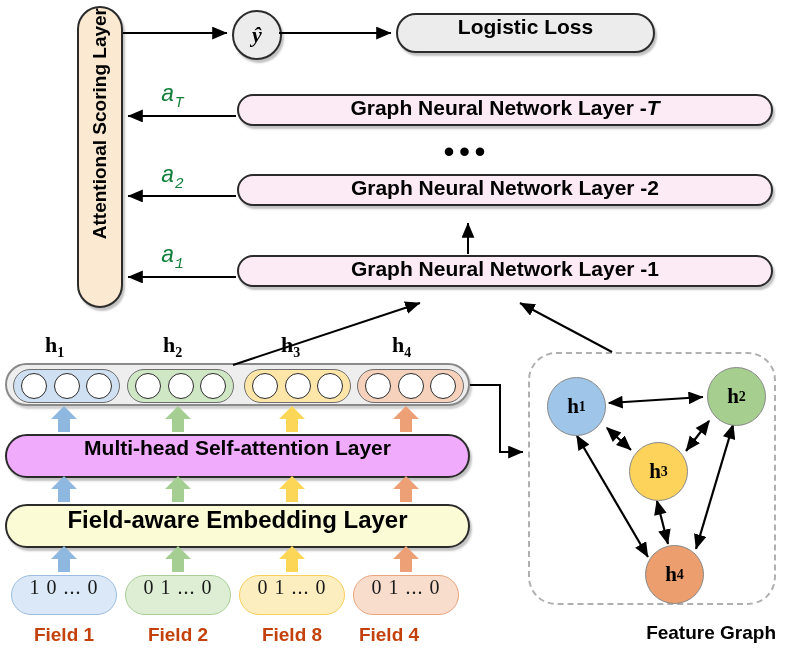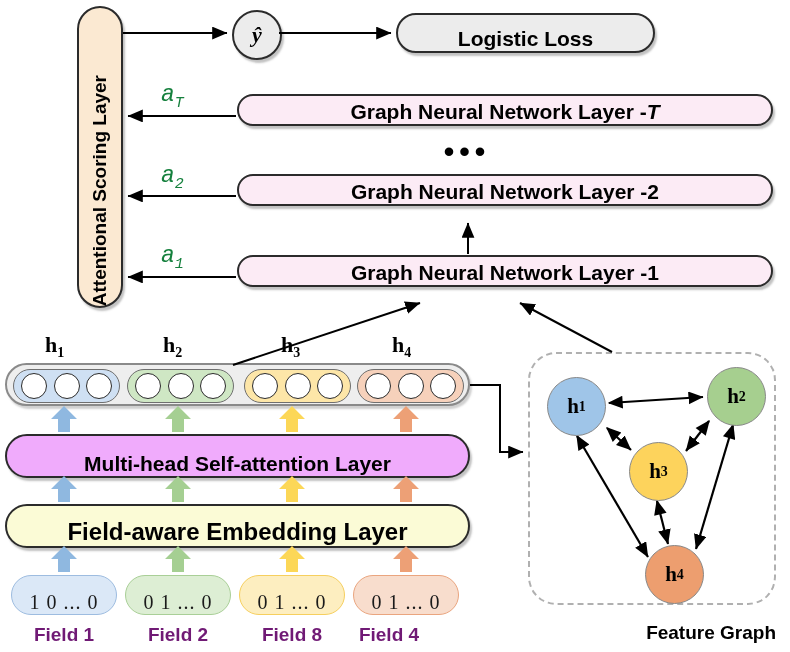--- a/index.html
+++ b/index.html
@@ -19,21 +19,21 @@
   }
   .abs { position: absolute; }
 
   
   .pill {
     position: absolute;
     box-sizing: border-box;
     border: 2px solid #2b2b2b;
     border-radius: 999px;
     display: flex;
-    align-items: flex-end;
+    align-items: flex-start;
     justify-content: center;
     font-weight: bold;
     color: #000000;
     box-shadow: 2px 3px 2px rgba(120,120,120,0.45);
   }
 
   
   #attn-layer {
     left: 77px; top: 6px; width: 46px; height: 302px;
     background: #fbe9d2;
@@ -149,33 +149,33 @@
     font-size: 24px;
   }
 
   
   .field-box {
     position: absolute;
     box-sizing: border-box;
     top: 575px; width: 106px; height: 40px;
     border-radius: 999px;
     border: 1.5px solid #999;
-    display: flex; align-items: flex-end; justify-content: center;
+    display: flex; align-items: flex-start; justify-content: center;
     font-family: "Liberation Serif", serif;
     font-size: 20px;
     color: #1a1a1a;
     letter-spacing: 1px;
   }
   .field-label {
     position: absolute;
     top: 624px; width: 106px;
     text-align: center;
     font-size: 19px;
     font-weight: bold;
-    color: #701a75;
+    color: #c2410c;
   }
 
   
   #feature-graph-box {
     position: absolute;
     left: 528px; top: 352px; width: 248px; height: 253px;
     box-sizing: border-box;
     border: 2px dashed #b0b0b0;
     border-radius: 28px;
     background: transparent;

